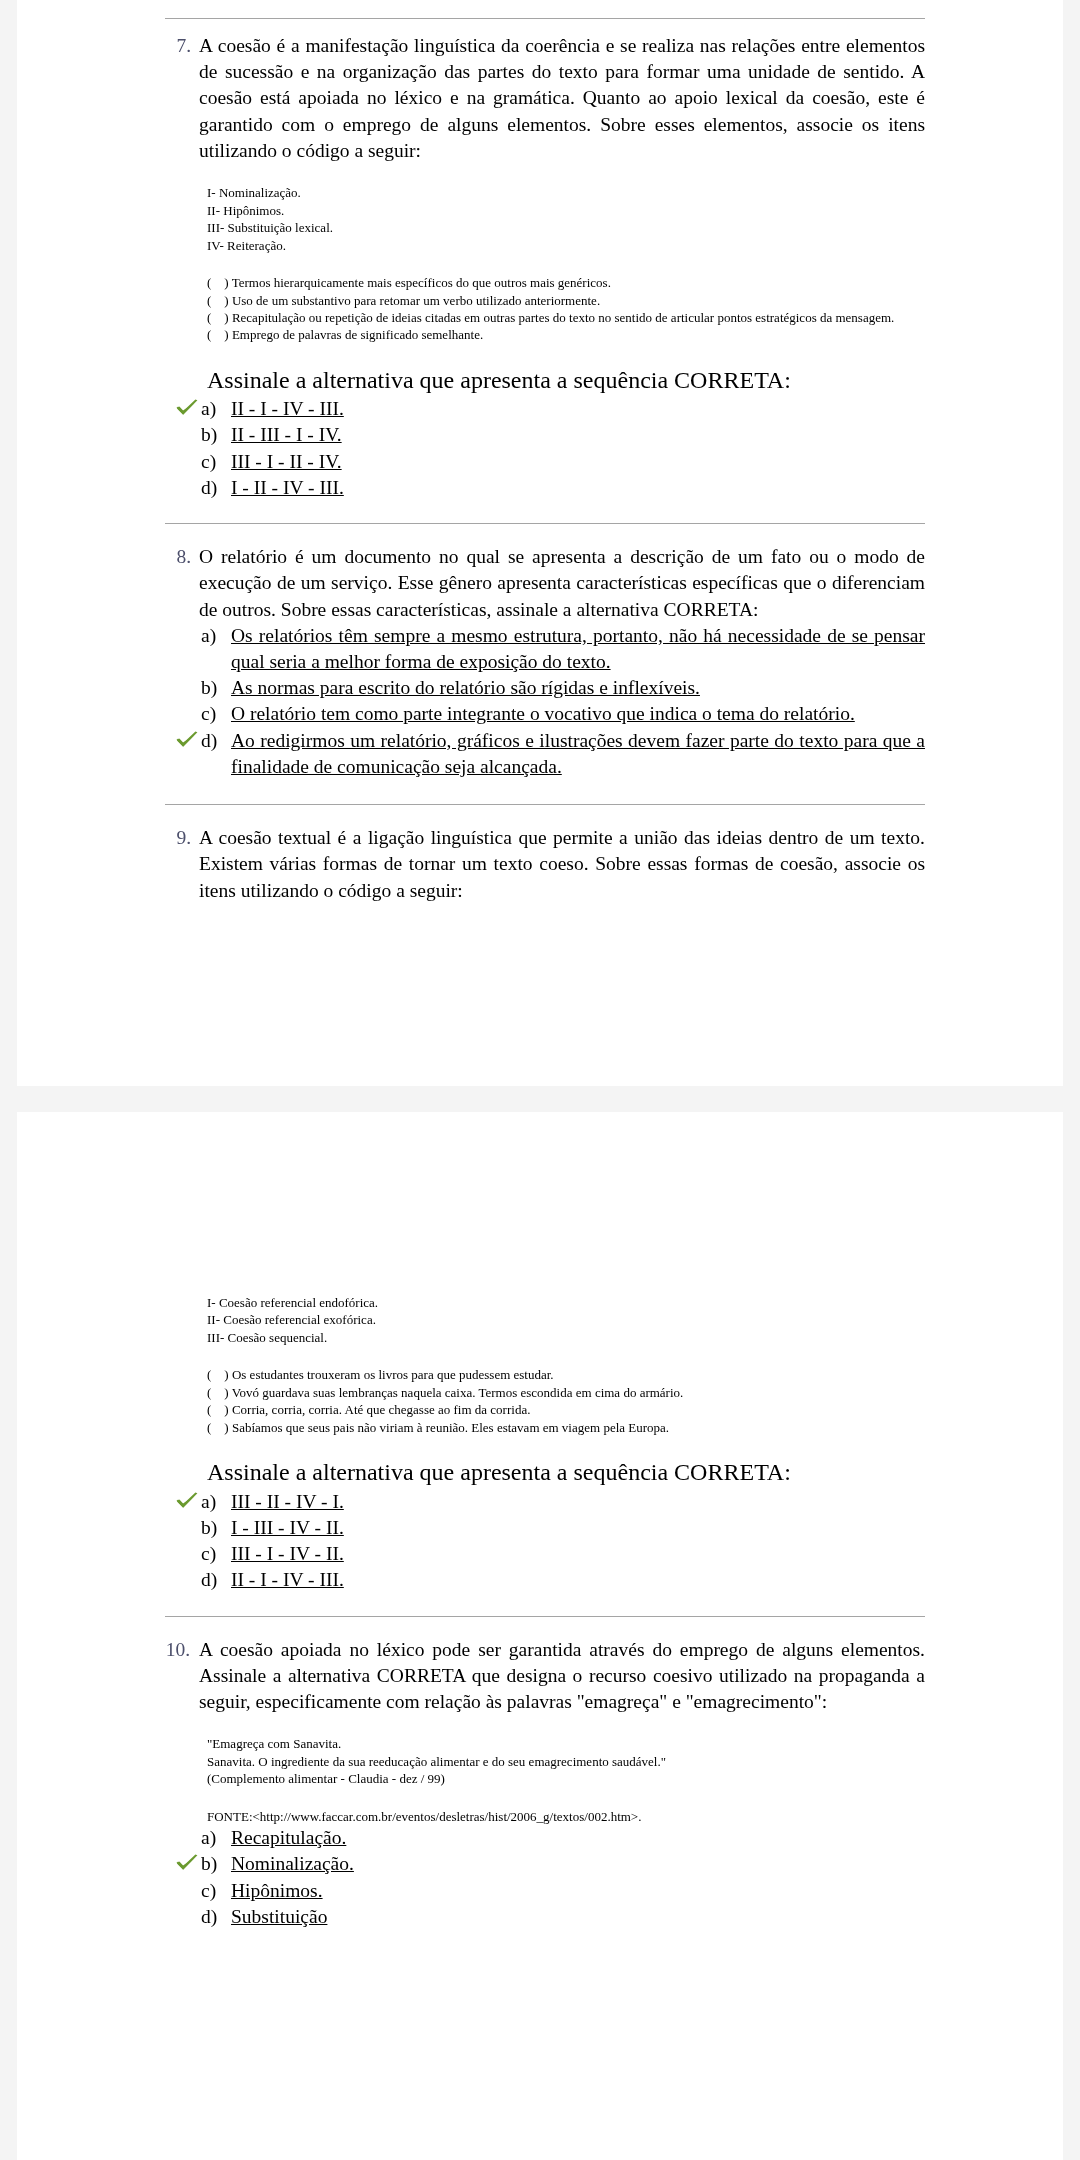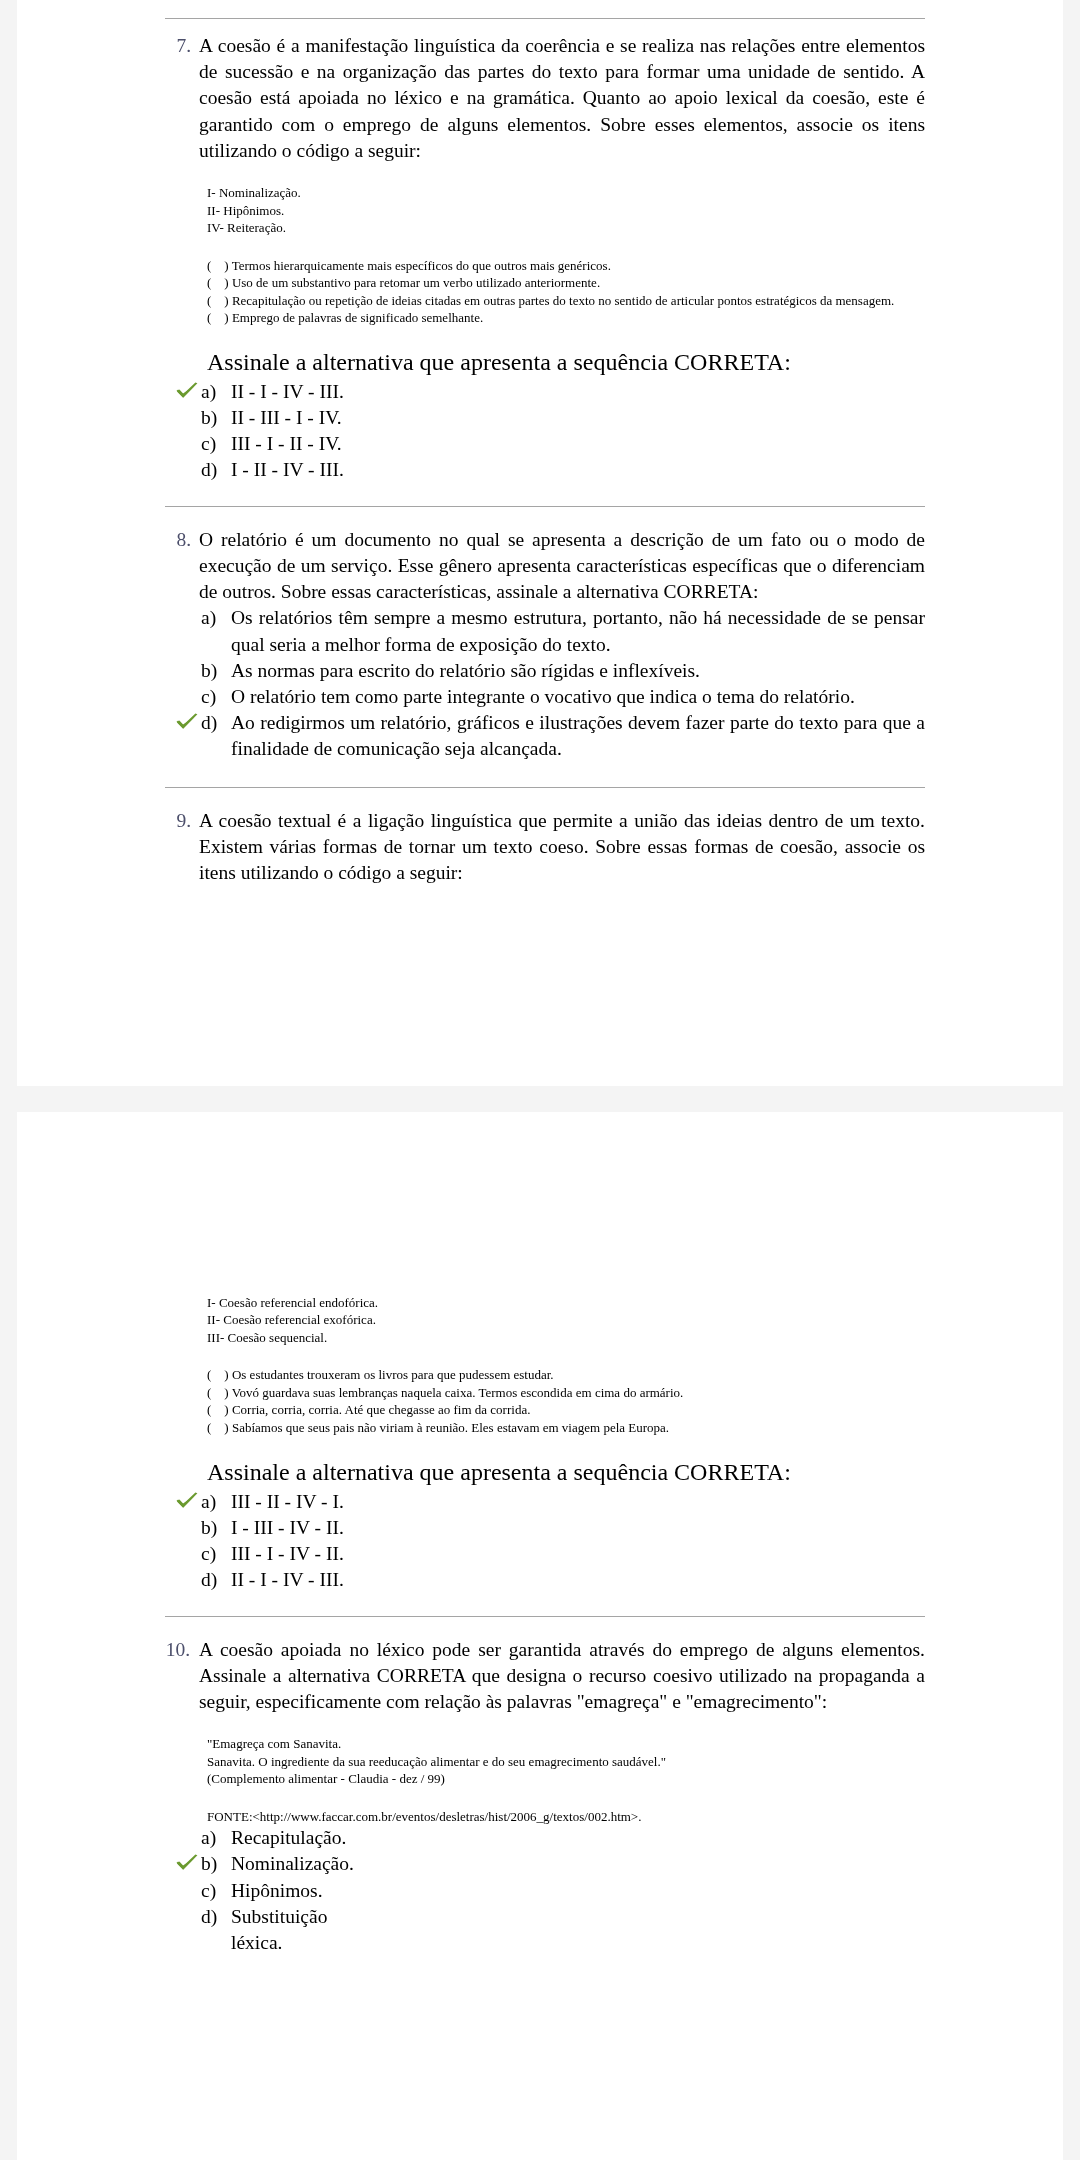--- a/index.html
+++ b/index.html
@@ -108,20 +108,21 @@
     top: 3px;
   }
   .alt-letter {
     flex: 0 0 30px;
     width: 30px;
     text-align: left;
   }
   .alt-text {
     flex: 1 1 auto;
     text-align: justify;
+    text-decoration: underline;
   }
   .alt-text .cont {
     display: block;
   }
 
   .check-mark svg { display: block; }
 
   hr.sep {
     border: none;
     border-top: 1.6px solid #a5a5a5;
@@ -152,20 +153,21 @@
         <div class="q-num">7.</div>
         <div class="q-body">
             <p>A coesão é a manifestação linguística da coerência e se realiza nas relações entre elementos de sucessão e na organização das partes do texto para formar uma unidade de sentido. A coesão está apoiada no léxico e na gramática. Quanto ao apoio lexical da coesão, este é garantido com o emprego de alguns elementos. Sobre esses elementos, associe os itens utilizando o código a seguir:</p>
           </div>
       </div>
 
       <div class="spacer-sm"></div>
       <div class="block">
         <div class="line">I- Nominalização.</div>
         <div class="line">II- Hipônimos.</div>
+        <div class="line">III- Substituição lexical.</div>
         <div class="line">IV- Reiteração.</div>
       </div>
 
       <div class="spacer-sm"></div>
       <div class="block">
         <div class="line">(    ) Termos hierarquicamente mais específicos do que outros mais genéricos.</div>
         <div class="line">(    ) Uso de um substantivo para retomar um verbo utilizado anteriormente.</div>
         <div class="line">(    ) Recapitulação ou repetição de ideias citadas em outras partes do texto no sentido de articular pontos estratégicos da mensagem.</div>
         <div class="line">(    ) Emprego de palavras de significado semelhante.</div>
       </div>
@@ -353,20 +355,19 @@
         <div class="alt">
           <span class="alt-check"></span>
           <span class="alt-letter">c)</span>
           <span class="alt-text">Hipônimos.</span>
         </div>
         <div class="alt">
           <span class="alt-check"></span>
           <span class="alt-letter">d)</span>
           <span class="alt-text">
             <span>Substituição</span>
-            <span class="cont" style="padding-left:0">léxica.</span>
           </span>
         </div>
       </div>
     </div>
 
   </div>
 </div>
 
 </body></html>

